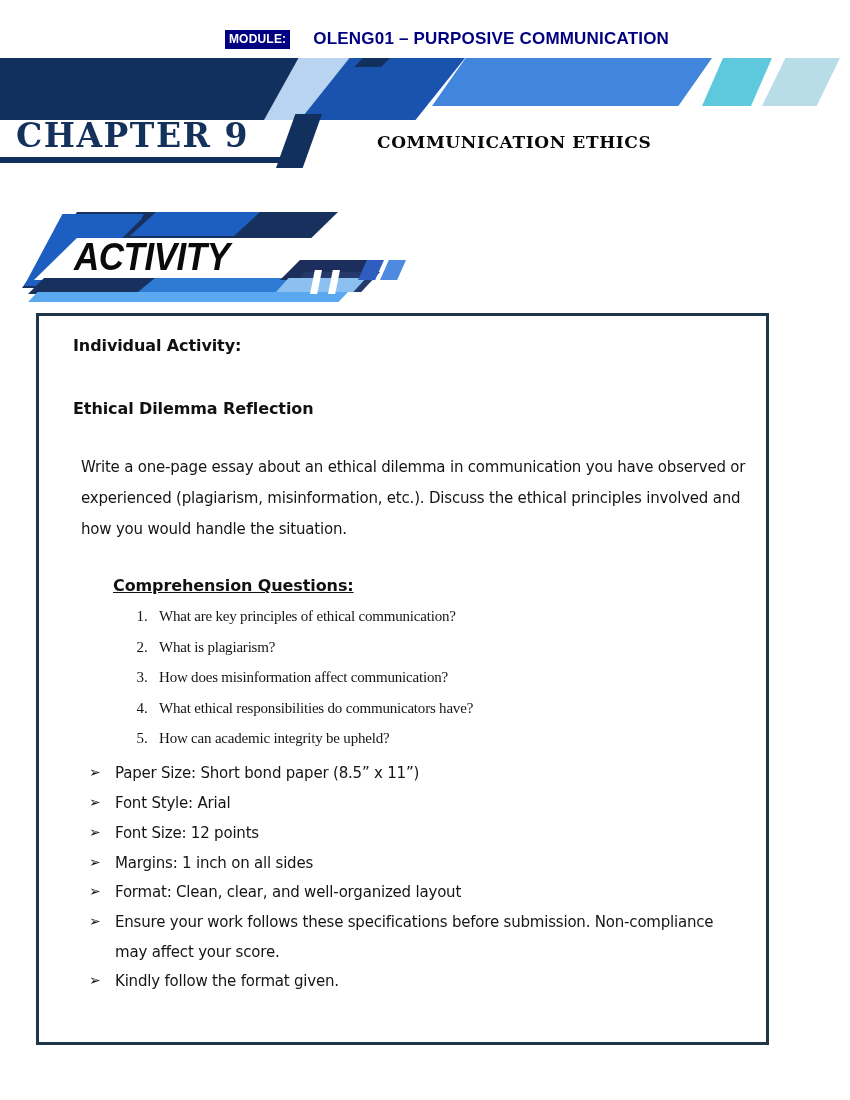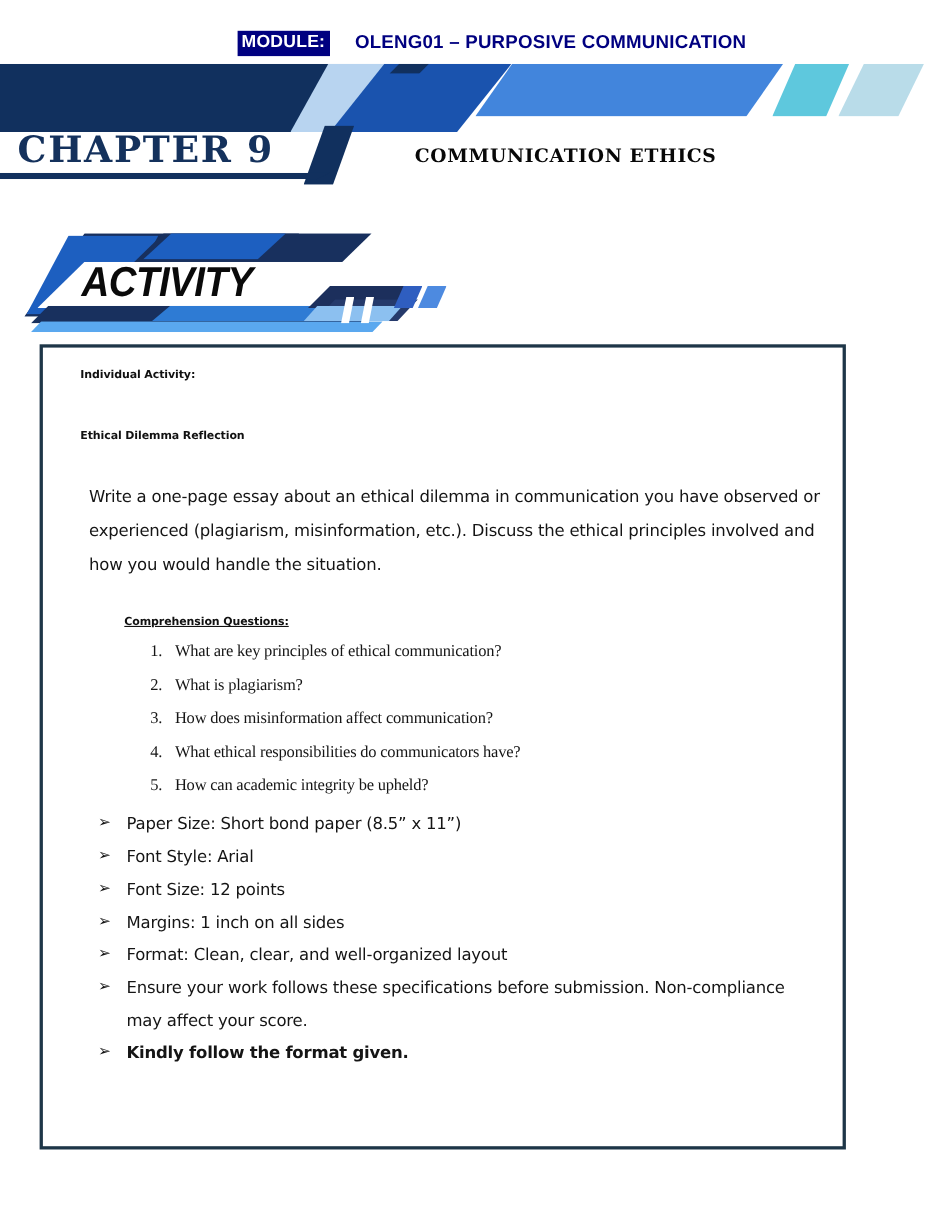--- a/index.html
+++ b/index.html
@@ -25,21 +25,21 @@
     height: 30px;
     display: flex;
     align-items: center;
     justify-content: center;
   }
   #module-line .mod-tag {
     background: #000080;
     color: #ffffff;
     font-family: "Liberation Sans", sans-serif;
     font-weight: bold;
-    font-size: 16px;
+    font-size: 12px;
     letter-spacing: 0.2px;
     padding: 3px 4px 4px 4px;
     line-height: 1;
     display: inline-block;
     margin-left: 44px;
   }
   #module-line .mod-title {
     color: #000080;
     font-family: "Liberation Sans", sans-serif;
     font-weight: bold;
@@ -273,21 +273,21 @@
     border: 3px solid #1e3648;
     box-sizing: border-box;
     background: #ffffff;
   }
   .cb-inner {
     padding: 14px 24px 10px 34px;
   }
   .sec-head {
     font-family: "DejaVu Sans", sans-serif;
     font-weight: bold;
-    font-size: 10px;
+    font-size: 16px;
     color: #111111;
     letter-spacing: -0.1px;
   }
   #individual-activity-heading { margin: 6px 0 0 0; }
   #reflection-heading { margin: 44px 0 0 0; }
 
   #intro-paragraph {
     margin: 34px 0 0 8px;
     font-family: "DejaVu Sans", sans-serif;
     font-size: 15px;
@@ -339,21 +339,21 @@
     width: 26px;
     font-size: 14px;
     line-height: 1.98;
     color: #151515;
   }
   #instructions-list .txt {
     flex: 1 1 auto;
     max-width: 648px;
   }
   #instructions-list li.bold .txt {
-    font-weight: bold;
+    font-weight: normal;
   }
 </style>
 </head>
 <body>
 
 <div id="module-line">
   <span class="mod-tag">MODULE:</span>
   <span class="mod-title">OLENG01 – PURPOSIVE COMMUNICATION</span>
 </div>
 

